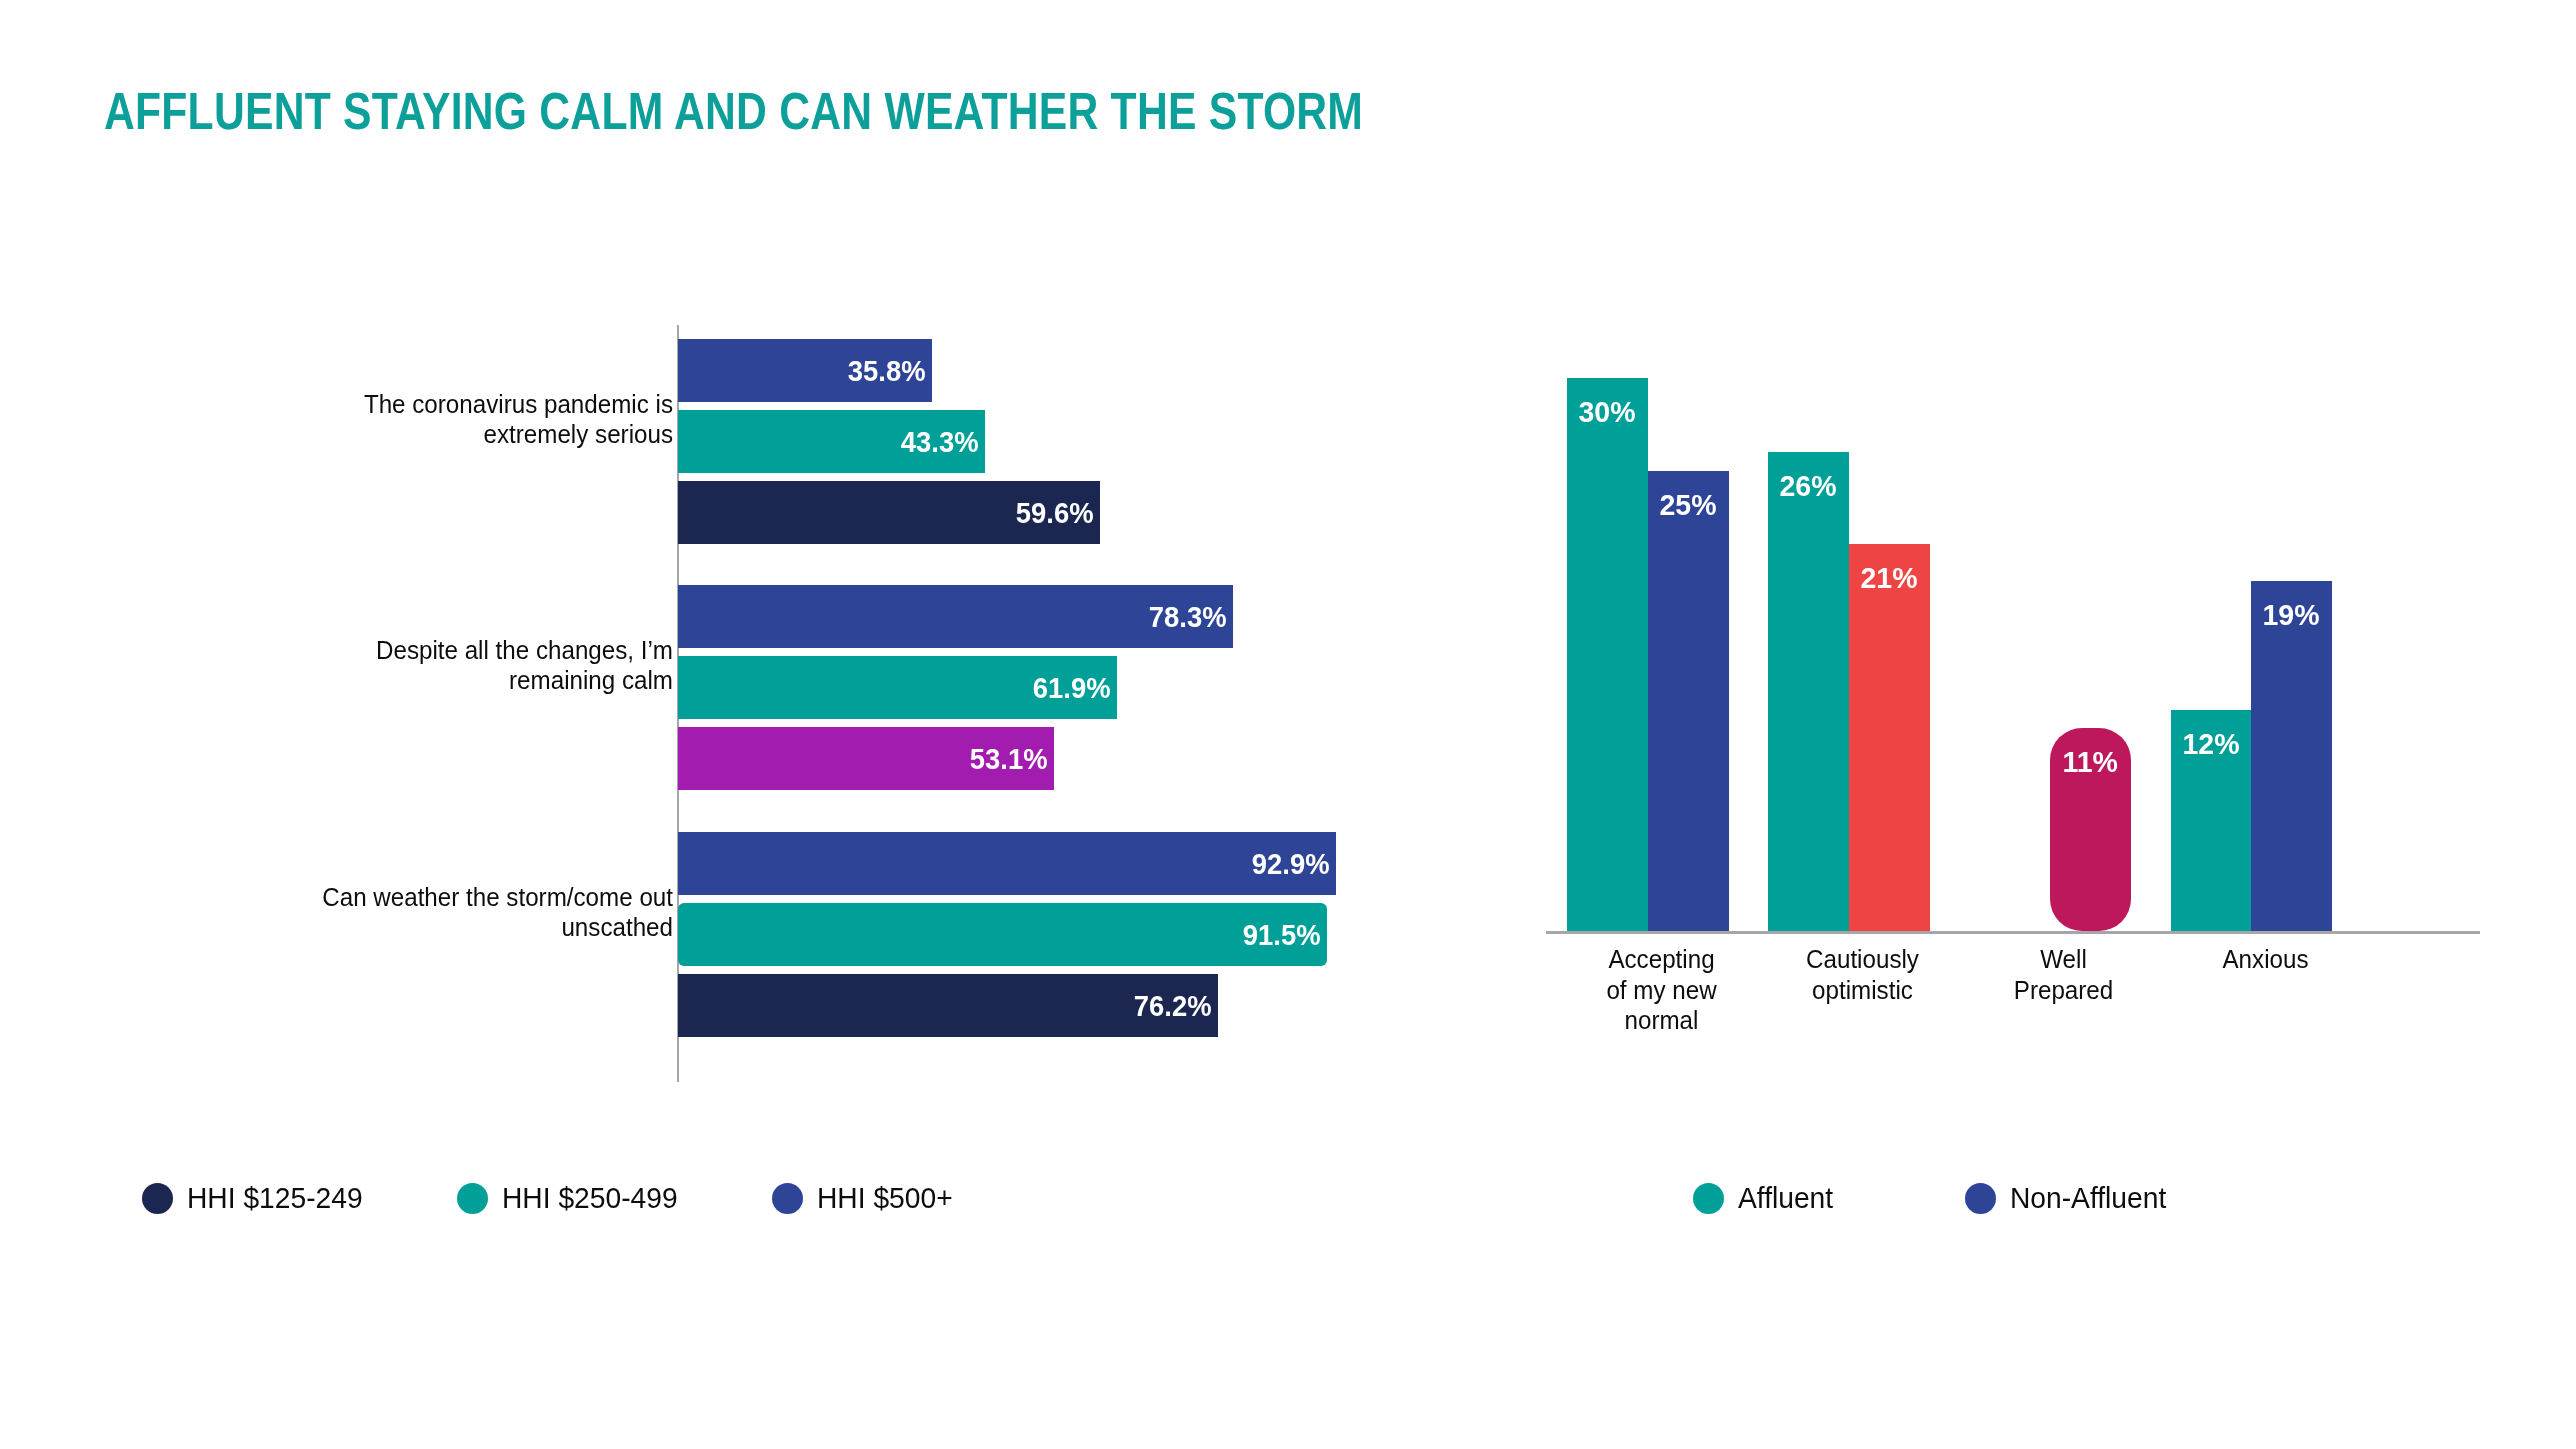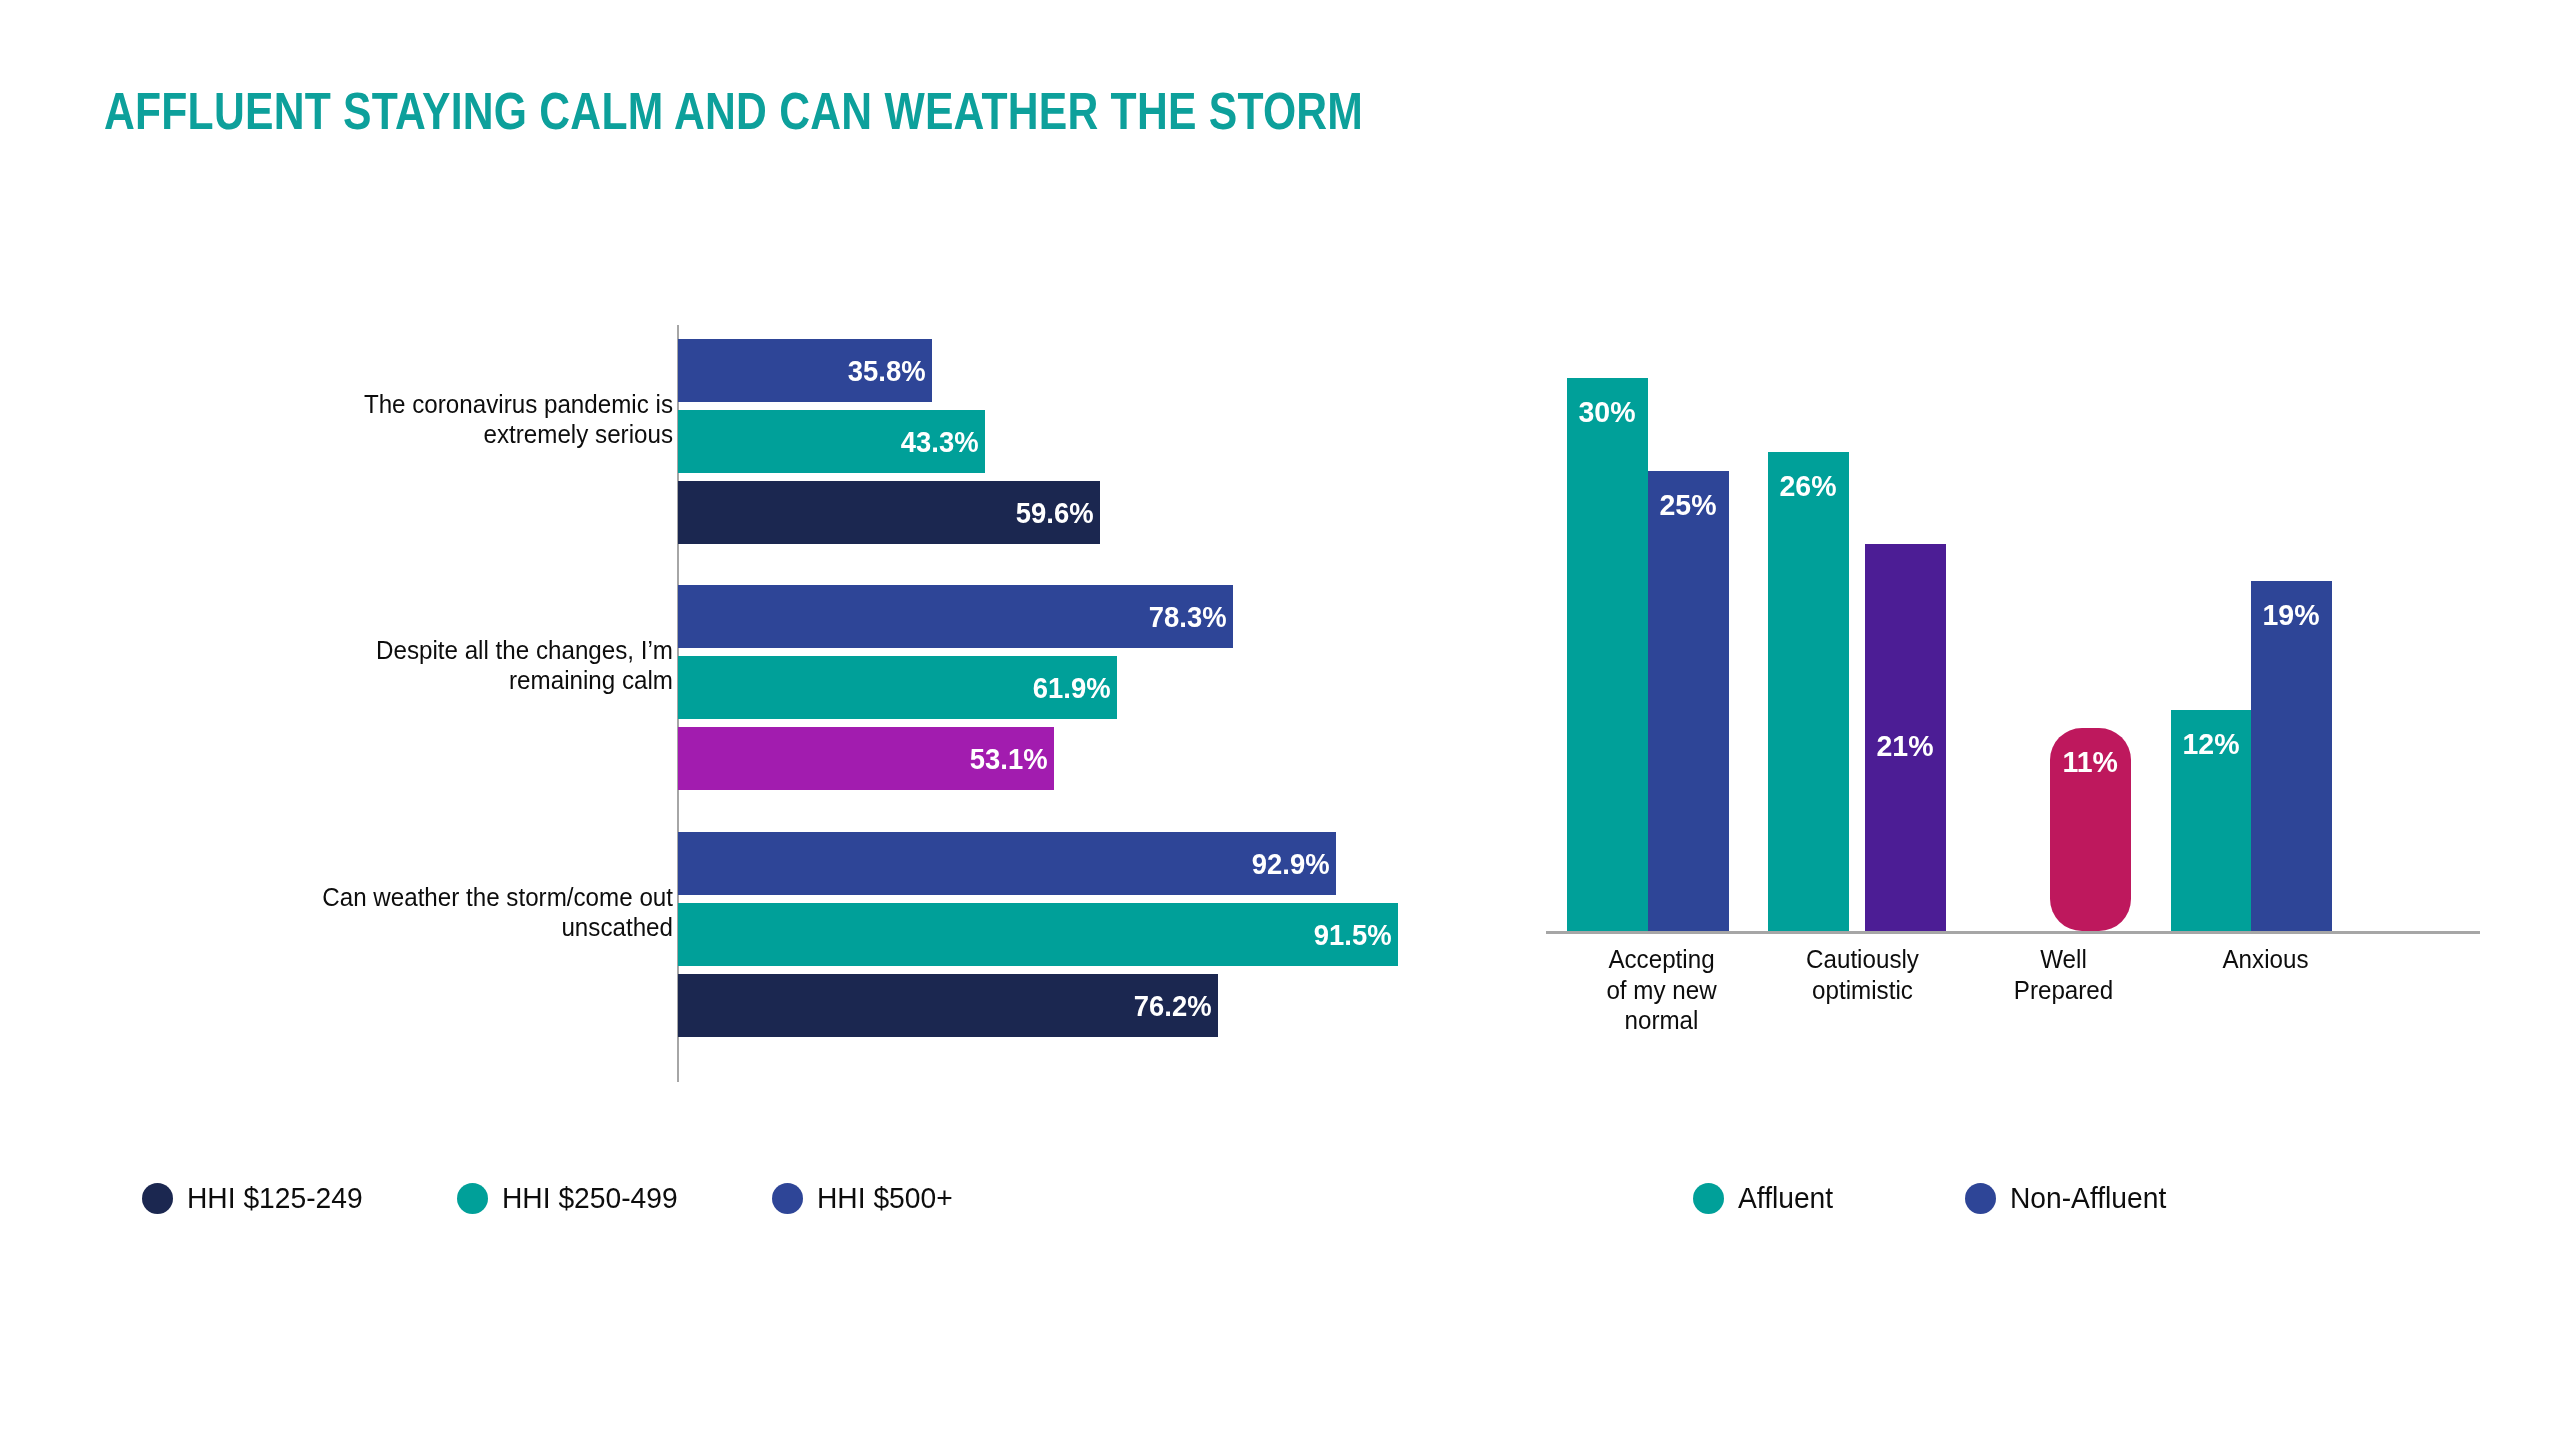--- a/index.html
+++ b/index.html
@@ -147,21 +147,21 @@
         <span class="lbar-val">53.1%</span>
       </div>
     </div>
 
     <div class="lgroup" style="top:531px;height:215px;">
       <div class="lcat-label" style="top:50px;">Can weather the storm/come out
 unscathed</div>
       <div class="lbar" style="top:0px;height:63px;width:658px;background:#2E4597;">
         <span class="lbar-val">92.9%</span>
       </div>
-      <div class="lbar" style="top:71px;height:63px;width:720px;background:#00A099;">
+      <div class="lbar" style="top:71px;height:63px;width:649px;background:#00A099;border-radius:6px;">
         <span class="lbar-val">91.5%</span>
       </div>
       <div class="lbar" style="top:142px;height:63px;width:540px;background:#1B2750;">
         <span class="lbar-val">76.2%</span>
       </div>
     </div>
   </div>
 
   <div id="right-chart">
     <div id="right-baseline"></div>
@@ -172,21 +172,21 @@
     <div class="vbar" style="left:113px;width:81px;height:460px;background:#2E4597;">
       <span class="vbar-val">25%</span>
     </div>
     <div class="vcat-label" style="left:19px;width:215px;">Accepting
 of my new
 normal</div>
 
     <div class="vbar" style="left:233px;width:81px;height:479px;background:#00A099;">
       <span class="vbar-val">26%</span>
     </div>
-    <div class="vbar" style="left:330px;width:81px;height:387px;background:#4c1d95;align-items:center;">
+    <div class="vbar" style="left:314px;width:81px;height:387px;background:#ef4444;">
       <span class="vbar-val">21%</span>
     </div>
     <div class="vcat-label" style="left:220px;width:215px;">Cautiously
 optimistic</div>
 
     <div class="vbar" style="left:515px;width:81px;height:203px;background:#be185d;border-radius:32px;">
       <span class="vbar-val">11%</span>
     </div>
     <div class="vcat-label" style="left:421px;width:215px;">Well
 Prepared</div>

